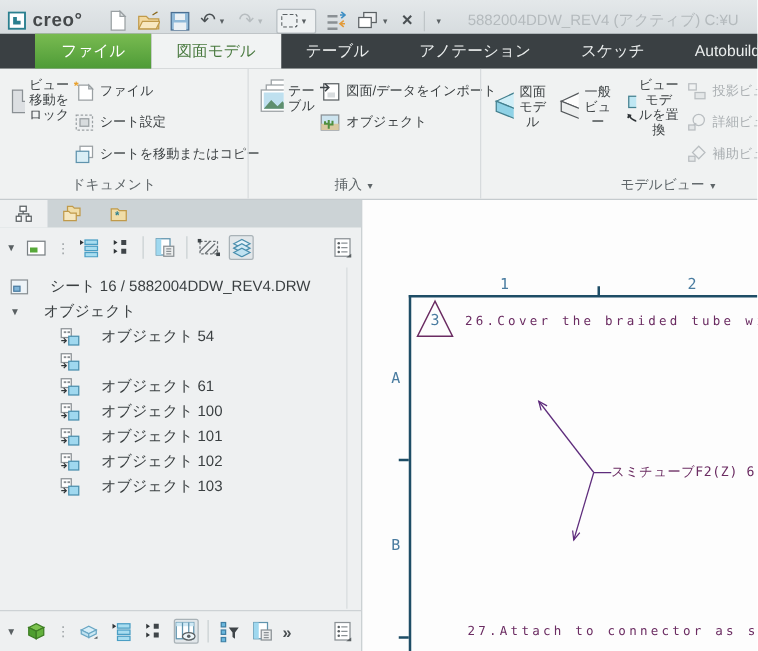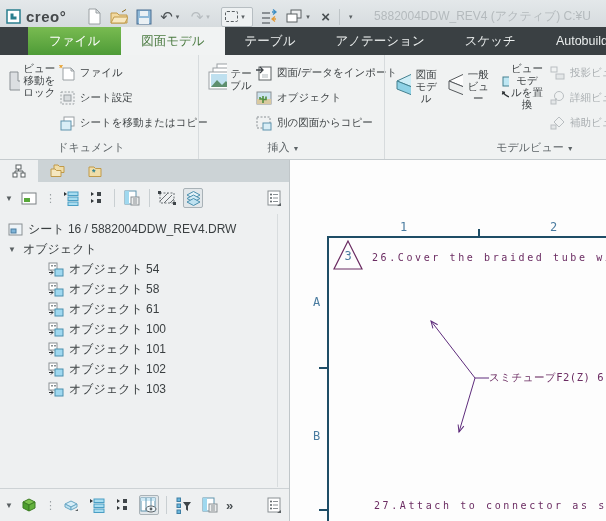--- a/index.html
+++ b/index.html
@@ -49,21 +49,21 @@
 .ptab{width:38px;display:flex;align-items:center;justify-content:center;}
 .ptab.active{background:#eef0f1;}
 .ptoolbar{height:32px;display:flex;align-items:center;gap:6px;padding:0 5px;position:relative;}
 .tsep{width:1px;height:18px;background:#c9cfd2;margin:0 1px;}
 .tbtn{display:inline-flex;align-items:center;justify-content:center;width:20px;height:20px;}
 .tbtn.active{background:#e2e7ea;border:1px solid #a9b2b7;border-radius:2px;}
 .caret{font-size:8px;color:#5a6063;}
 .dots{font-size:11px;color:#9aa0a3;letter-spacing:-1px;}
 .push{flex:1;}
 .ptree{position:absolute;top:54px;left:0;right:0;bottom:34px;padding-top:5px;overflow:hidden;}
-.trow{height:20px;display:flex;align-items:center;gap:5px;font-size:12px;white-space:nowrap;}
+.trow{height:20px;display:flex;align-items:center;gap:17px;font-size:12px;white-space:nowrap;}
 .ind1{padding-left:8px;}
 .ind2{padding-left:48px;}
 .expander{font-size:8px;color:#5a6063;width:10px;}
 .sash{position:absolute;top:54px;bottom:34px;right:11px;width:1px;background:#d8dcde;}
 .pbottom{position:absolute;bottom:0;left:0;right:0;height:33px;border-top:1px solid #cdd2d5;display:flex;align-items:center;gap:6px;padding:0 5px;}
 .chev{font-size:13px;color:#4a5053;font-weight:bold;}
 
 
 .draw{position:absolute;top:160px;left:290px;right:0;bottom:0;background:#fdfdfd;overflow:hidden;}
 .cadmono{font-family:"DejaVu Sans Mono","Liberation Mono",monospace;}
@@ -212,27 +212,20 @@
           <span>図面/データをインポート</span>
         </div>
         <div class="smallbtn">
           <svg width="18" height="16">
               <rect x="2" y="2" width="14" height="12" fill="#cde4ef" stroke="#8a9094"></rect>
               <rect x="2" y="9" width="14" height="5" fill="#d9c9a0"></rect>
               <path d="M8 13 v-7 m0 3 h-3 v-2 m3 2.5 h3 v-3" stroke="#4f8f3f" fill="none" stroke-width="1.6"></path>
             </svg>
           <span>オブジェクト</span>
         </div>
-        <div class="smallbtn">
-          <svg width="18" height="16">
-              <rect x="2" y="2" width="13" height="11" fill="none" stroke="#8a9094" stroke-dasharray="2 1.5"></rect>
-              <rect x="8" y="8" width="8" height="7" fill="#d9eef6" stroke="#5f93ad"></rect>
-            </svg>
-          <span>別の図面からコピー</span>
-        </div>
       </div>
     </div>
     <div class="rg-label"><span>挿入</span> <span style="font-size:7px">▼</span></div>
   </div>
 
   <div class="rgroup rg3">
     <div class="rg-body">
       <div class="bigrow">
         <div class="bigbtn narrow">
           <svg width="42" height="30">
@@ -402,21 +395,20 @@
       <span>オブジェクト 54</span>
     </div>
     <div class="trow ind2">
       <svg width="16" height="15">
           <rect x="1" y="1" width="8" height="7" fill="#fff" stroke="#8a9094"></rect>
           <rect x="3" y="3" width="2" height="1.5" fill="#8a9094"></rect>
           <rect x="6" y="3" width="2" height="1.5" fill="#8a9094"></rect>
           <rect x="7" y="7" width="8" height="7" fill="#9fd8ef" stroke="#4a8fae"></rect>
           <path d="M1 10.5 h4 m-2 -2 l2 2 l-2 2" stroke="#2f3437" fill="none"></path>
         </svg>
-      <span>オブジェクト 58</span>
     </div>
     <div class="trow ind2">
       <svg width="16" height="15">
           <rect x="1" y="1" width="8" height="7" fill="#fff" stroke="#8a9094"></rect>
           <rect x="3" y="3" width="2" height="1.5" fill="#8a9094"></rect>
           <rect x="6" y="3" width="2" height="1.5" fill="#8a9094"></rect>
           <rect x="7" y="7" width="8" height="7" fill="#9fd8ef" stroke="#4a8fae"></rect>
           <path d="M1 10.5 h4 m-2 -2 l2 2 l-2 2" stroke="#2f3437" fill="none"></path>
         </svg>
       <span>オブジェクト 61</span>

